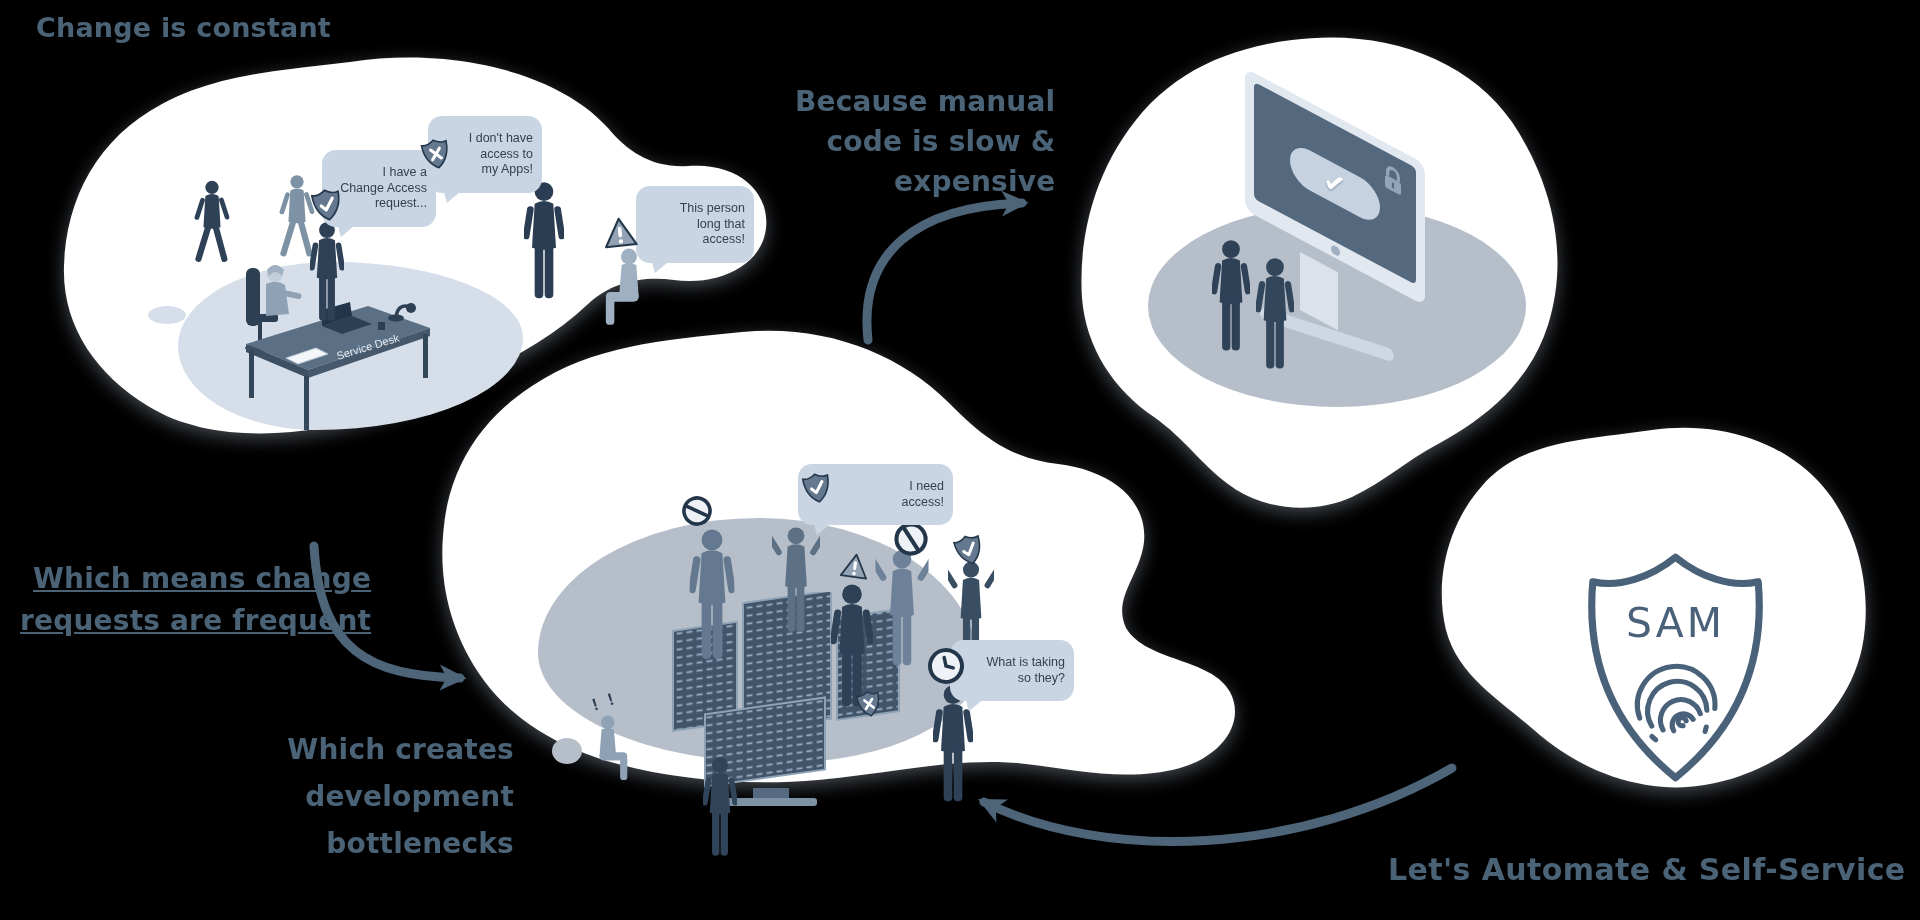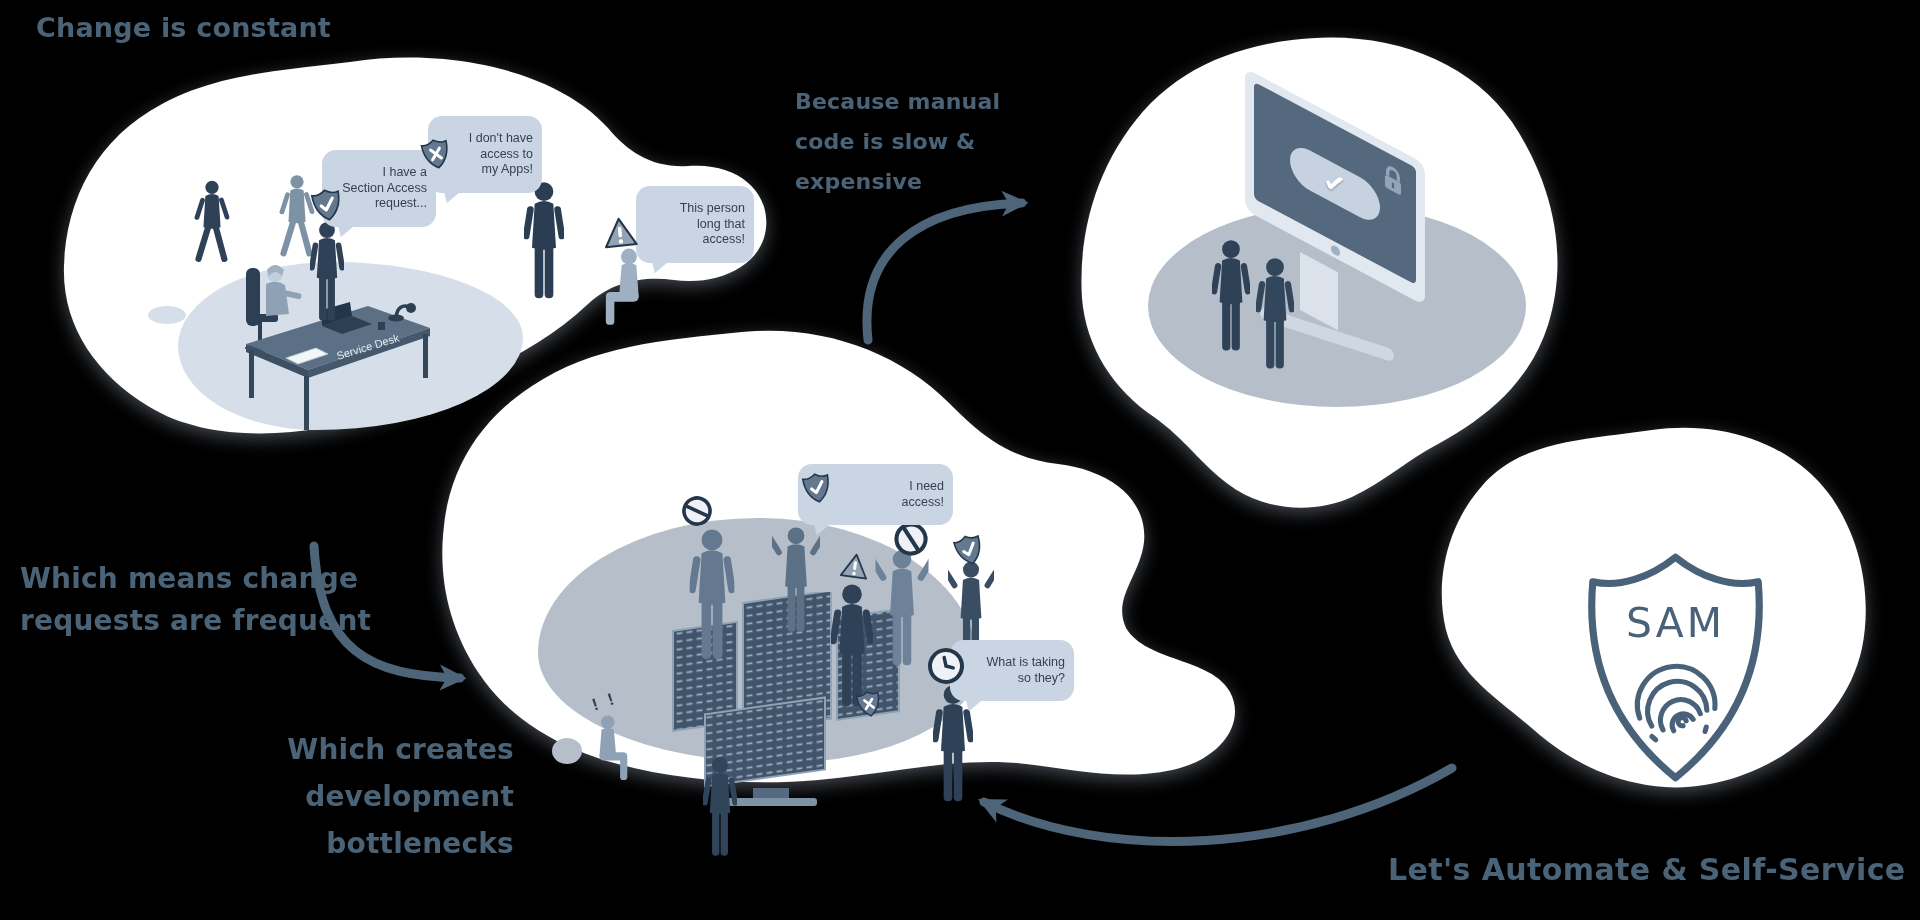--- a/index.html
+++ b/index.html
@@ -2,24 +2,24 @@
 <html><head>
 <meta charset="utf-8">
 <style>
   html,body{margin:0;padding:0;background:#000;}
   #stage{position:relative;width:1920px;height:920px;background:#000;overflow:hidden;
          font-family:"Liberation Sans",sans-serif;}
   svg{display:block;}
   #bg{position:absolute;left:0;top:0;}
   .scene{position:absolute;inset:0;pointer-events:none;}
   .cap{position:absolute;color:#4b6377;font-family:"DejaVu Sans",sans-serif;font-weight:700;
-       white-space:pre-line;letter-spacing:0.2px;}
+       white-space:pre-line;letter-spacing:0.2px;text-align:right;}
   #cap-change{left:36px;top:12px;font-size:27px;}
-  #cap-because{left:795px;top:82px;font-size:22px;line-height:40px;}
-  #cap-which-means{left:20px;top:558px;font-size:28px;line-height:42px;}
+  #cap-because{left:795px;top:82px;font-size:28px;line-height:40px;}
+  #cap-which-means{left:20px;top:558px;font-size:28px;line-height:42px;text-decoration:underline;}
   #cap-which-creates{left:110px;top:726px;width:404px;text-align:right;font-size:28px;line-height:47px;}
   #cap-lets{left:1388px;top:852px;font-size:30px;letter-spacing:0.4px;}
   .ground{position:absolute;background:#b6bfc9;}
   .ground.light{background:#d6dfe9;}
   .blip{position:absolute;background:#d6dfe9;border-radius:50%;}
   .bubble{position:absolute;background:#c9d5e3;border-radius:14px;padding:15px 9px;
           font-size:12.5px;line-height:1.25;color:#36414f;text-align:right;
           white-space:pre-line;font-family:"Liberation Sans",sans-serif;}
   .bubble::after{content:'';position:absolute;left:16px;bottom:-10px;width:16px;height:11px;
           background:#c9d5e3;clip-path:polygon(0 0,100% 0,18% 100%);}
@@ -153,21 +153,21 @@
         <use href="#p-stand" fill="#2e4157"></use>
       </svg>
     <svg class="fig" style="left:524px;top:175px;width:40px;height:132px" viewBox="0 0 30 90">
         <use href="#p-stand" fill="#2a3d52"></use>
       </svg>
     <svg class="fig" style="left:592px;top:248px;width:52px;height:78px;transform:scaleX(-1)" viewBox="0 0 42 64">
         <use href="#p-sit" fill="#9fb0c2"></use>
       </svg>
 
     <div class="bubble" style="left:322px;top:150px;width:96px;">I have a
-Section Access
+Change Access
 request...</div>
     <svg class="icn" style="left:311px;top:188px;width:32px;height:34px;transform:rotate(-10deg)" viewBox="0 0 30 32">
       <path d="M15,2 C19,5 24,6 27.5,5 C27.5,14 24.5,24 15,30 C5.5,24 2.5,14 2.5,5 C6,6 11,5 15,2 Z" fill="#64798f" stroke="#24364a" stroke-width="1.6"></path>
       <path d="M9.5,16 L13.5,20.5 L21,10.5" stroke="#fff" stroke-width="3" fill="none" stroke-linecap="round" stroke-linejoin="round"></path>
     </svg>
 
     <div class="bubble" style="left:428px;top:116px;width:96px;">I don't have
 access to
 my Apps!</div>
     <svg class="icn" style="left:421px;top:138px;width:30px;height:32px;transform:rotate(-12deg)" viewBox="0 0 30 32">

